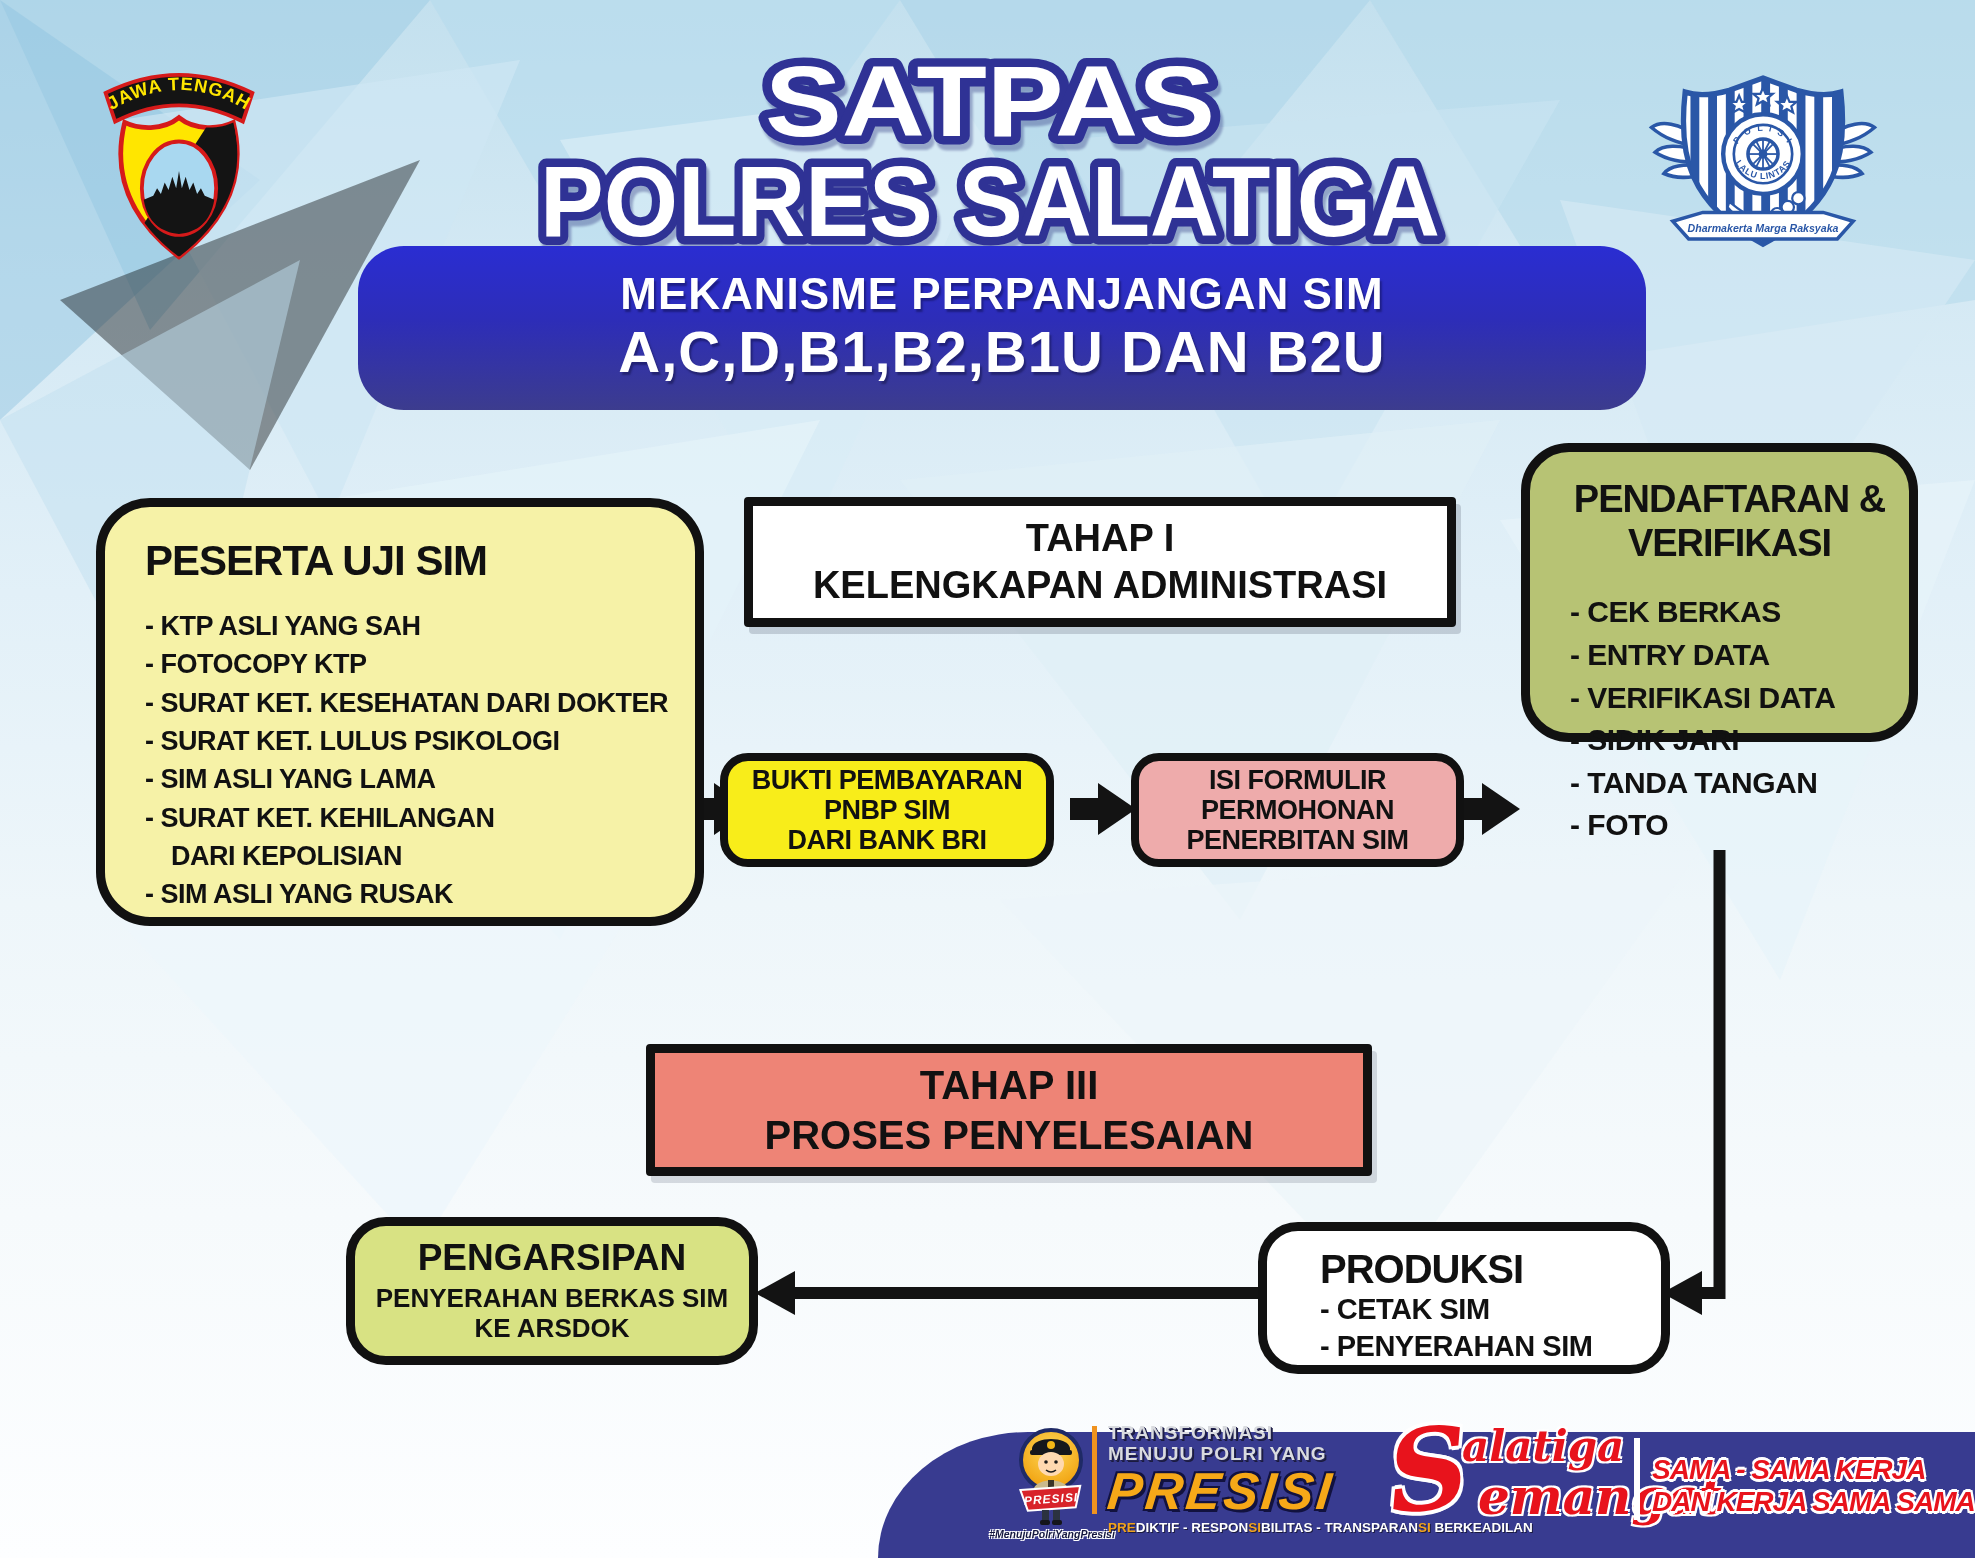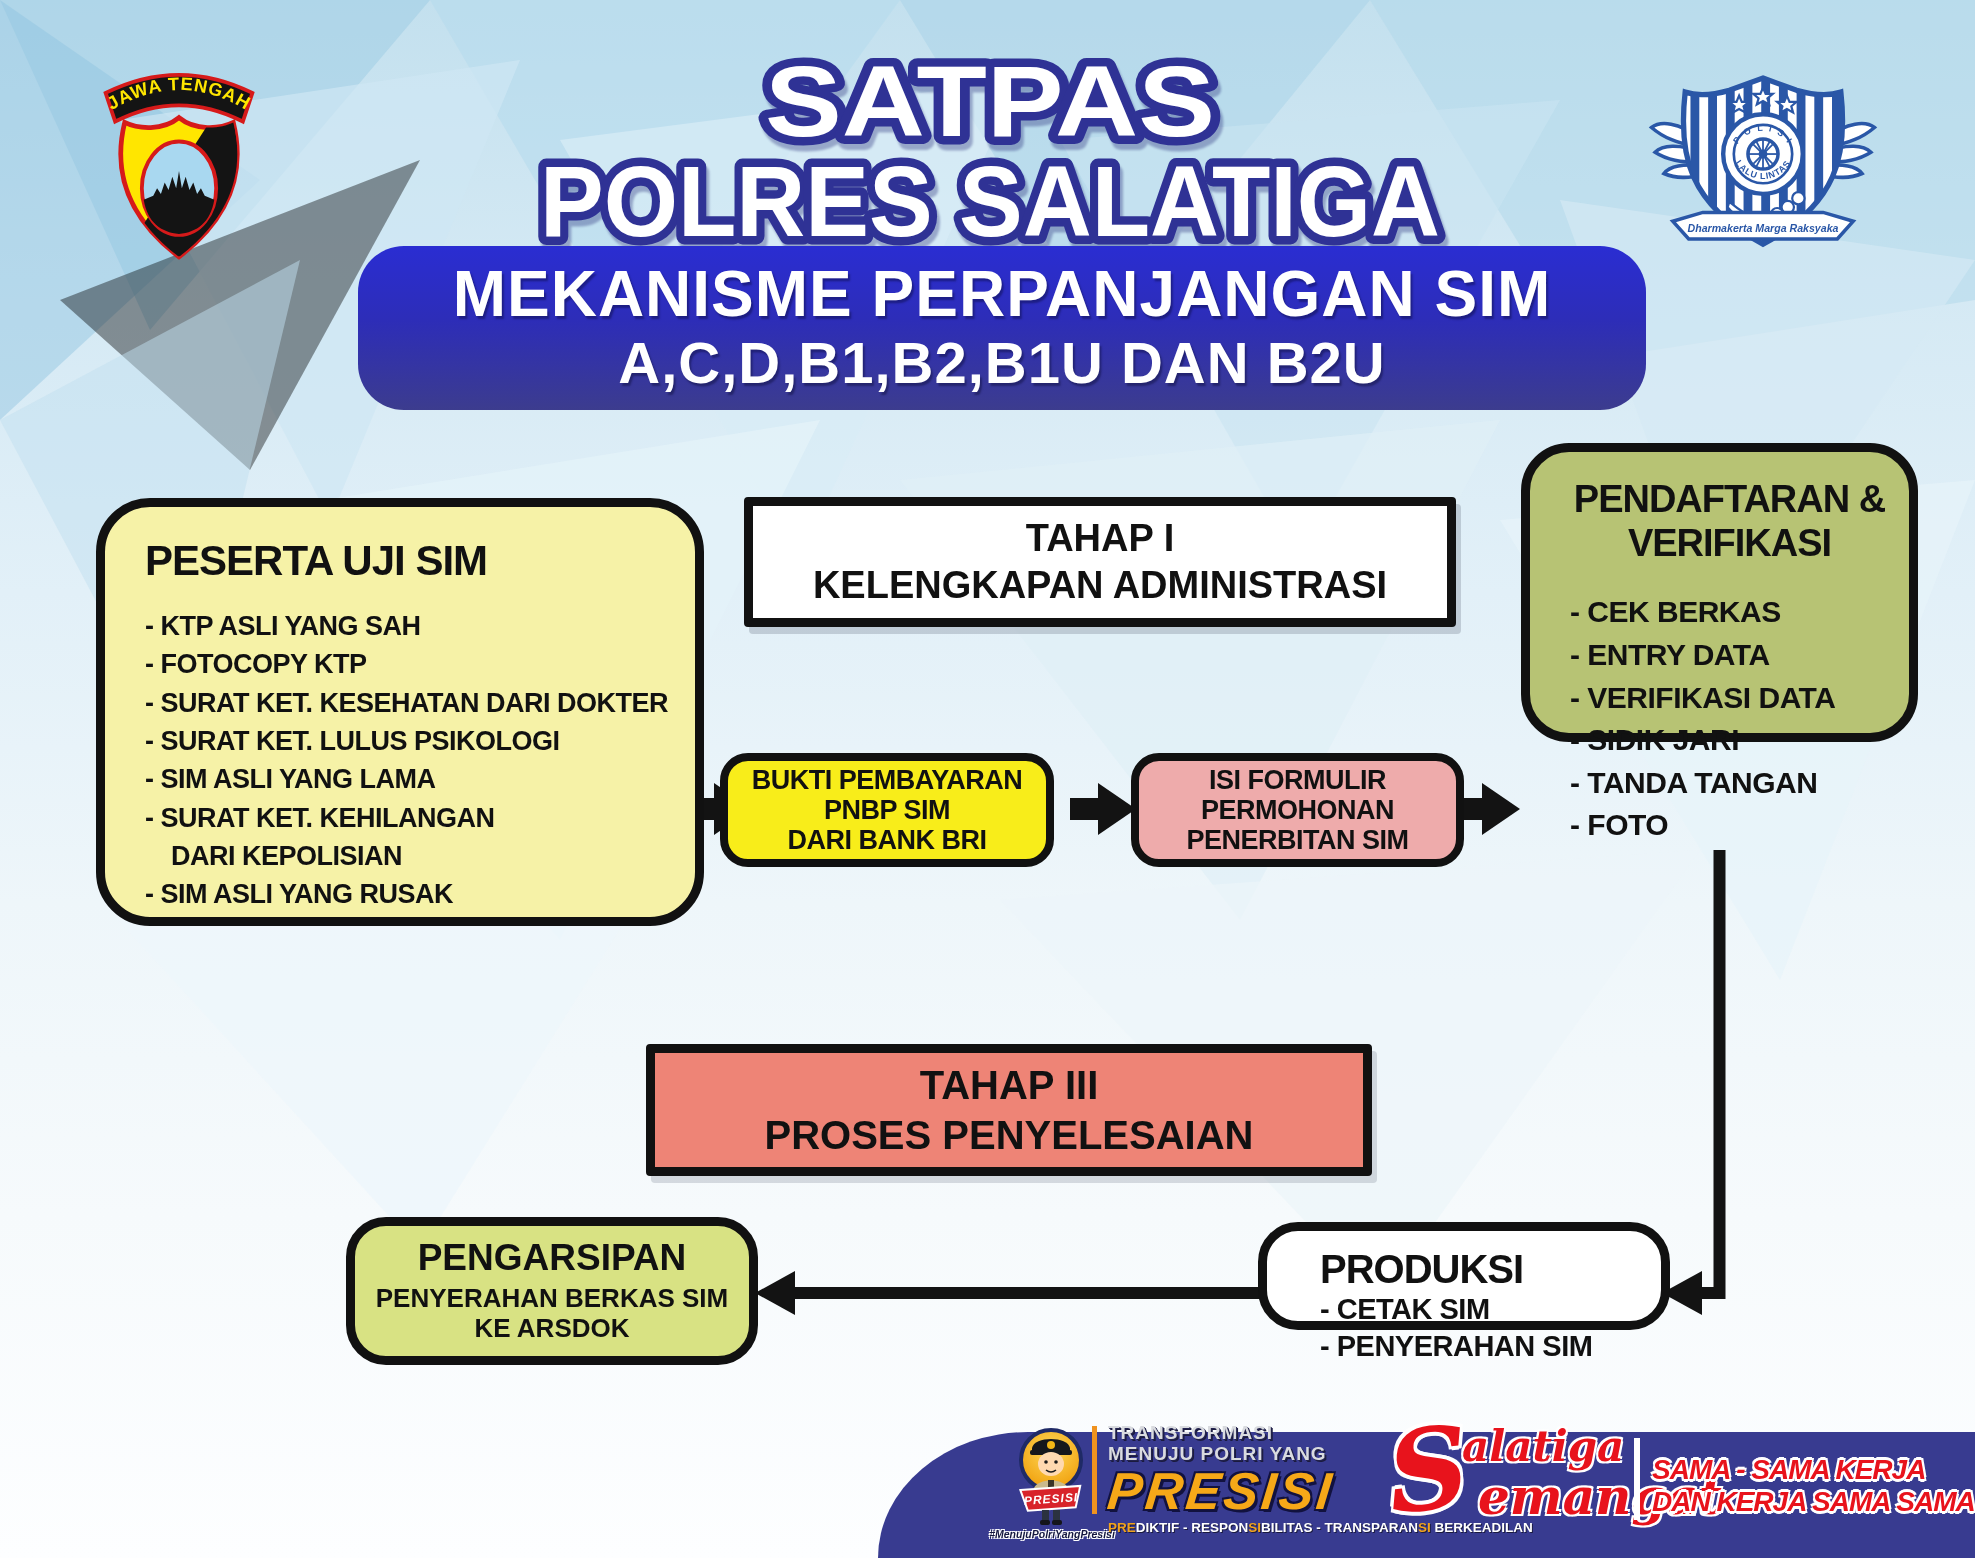--- a/index.html
+++ b/index.html
@@ -12,21 +12,21 @@
 
   
   .badge-left { position:absolute; left:98px; top:52px; width:162px; height:220px; z-index:3; }
   .title-svg { position:absolute; left:470px; top:30px; width:1040px; height:220px; z-index:3;
                filter:drop-shadow(3px 6px 1px rgba(38,42,120,.35)); }
   .logo-right { position:absolute; left:1648px; top:58px; width:230px; height:208px; z-index:3; }
 
   .banner { position:absolute; left:358px; top:246px; width:1288px; height:164px; z-index:3;
             background:linear-gradient(180deg,#2a2dd2 0%,#2d2db8 45%,#3c3c8e 100%);
             border-radius:46px; display:flex; flex-direction:column; justify-content:center; align-items:center; }
-  .banner-line1 { color:#fff; font-weight:700; font-size:64px; letter-spacing:1px; line-height:1.1;
+  .banner-line1 { color:#fff; font-weight:700; font-size:44px; letter-spacing:1px; line-height:1.1;
                   text-shadow:2px 3px 2px rgba(0,0,30,.35); }
   .banner-line2 { color:#fff; font-weight:700; font-size:58px; letter-spacing:1px; line-height:1.15;
                   text-shadow:2px 3px 2px rgba(0,0,30,.35); }
 
   
   .fbox { position:absolute; z-index:3; border:9px solid #111; color:#111; }
   .box-peserta { left:96px; top:498px; width:608px; height:428px; background:#f6f2a7; border-radius:54px; padding:30px 30px 0 40px; }
   .box-peserta .btitle { font-size:42px; font-weight:700; letter-spacing:-1px; margin-bottom:22px; }
   .box-peserta ul { list-style:none; }
   .box-peserta li { font-size:27px; font-weight:700; line-height:1.42; letter-spacing:-0.5px; white-space:nowrap; }
@@ -52,21 +52,21 @@
   .box-tahap3 { left:646px; top:1044px; width:726px; height:132px; background:#ee8476; border-radius:4px;
                 display:flex; flex-direction:column; justify-content:center; align-items:center;
                 box-shadow:5px 7px 0 rgba(110,120,135,.25); }
   .box-tahap3 .l1, .box-tahap3 .l2 { font-size:40px; }
 
   .box-pengarsipan { left:346px; top:1217px; width:412px; height:148px; background:#d8e283; border-radius:40px;
                      display:flex; flex-direction:column; justify-content:center; align-items:center; }
   .box-pengarsipan .btitle { font-size:37px; font-weight:700; line-height:1.1; margin-bottom:6px; }
   .box-pengarsipan .sub { font-size:26px; font-weight:700; line-height:1.15; }
 
-  .box-produksi { left:1258px; top:1222px; width:412px; height:108px; background:#fff; border-radius:40px; padding:16px 0 0 53px; }
+  .box-produksi { left:1258px; top:1222px; width:412px; height:152px; background:#fff; border-radius:40px; padding:16px 0 0 53px; }
   .box-produksi .btitle { font-size:40px; font-weight:700; line-height:1.1; letter-spacing:-1px; }
   .box-produksi .pitem { font-size:29px; font-weight:700; line-height:1.28; letter-spacing:-0.5px; }
 
   
   .footer { position:absolute; left:878px; right:0; top:1432px; height:126px; z-index:3;
             background:#383b90; border-top-left-radius:150px 126px; }
   .mascot { position:absolute; left:140px; top:-10px; width:66px; height:106px; }
   .hashtag { position:absolute; left:96px; top:96px; width:156px; text-align:center;
              font-size:10.5px; font-weight:700; font-style:italic; color:#14173f;
              text-shadow:-1px -1px 0 #fff,1px -1px 0 #fff,-1px 1px 0 #fff,1px 1px 0 #fff; }

